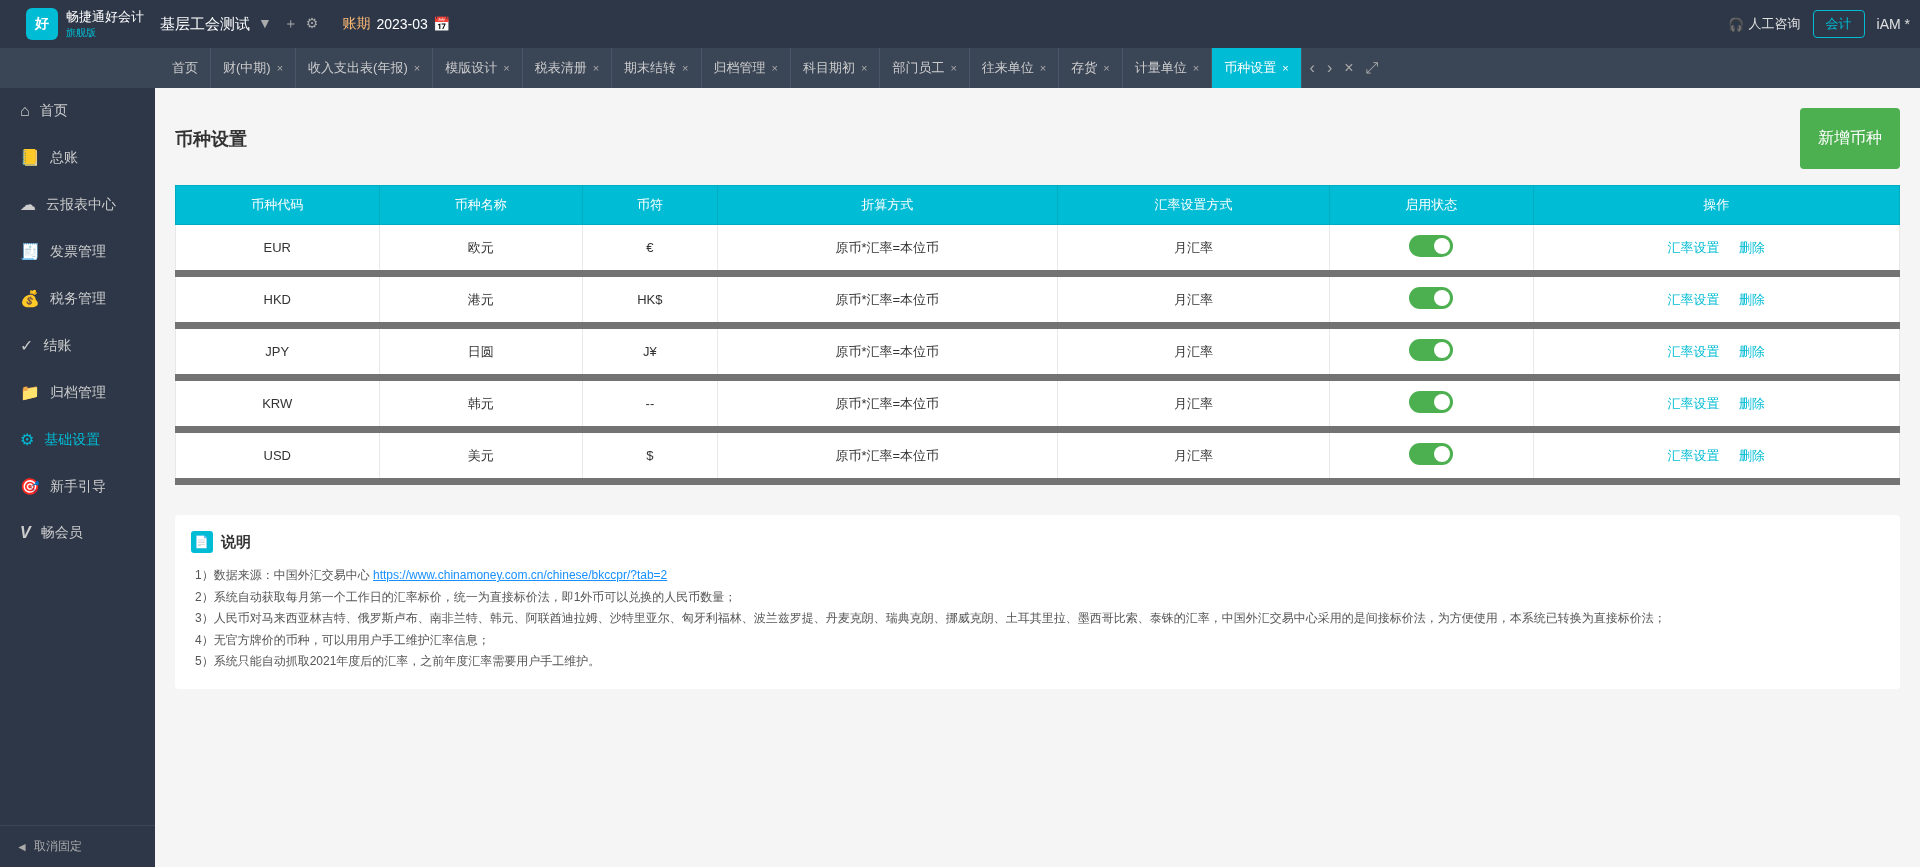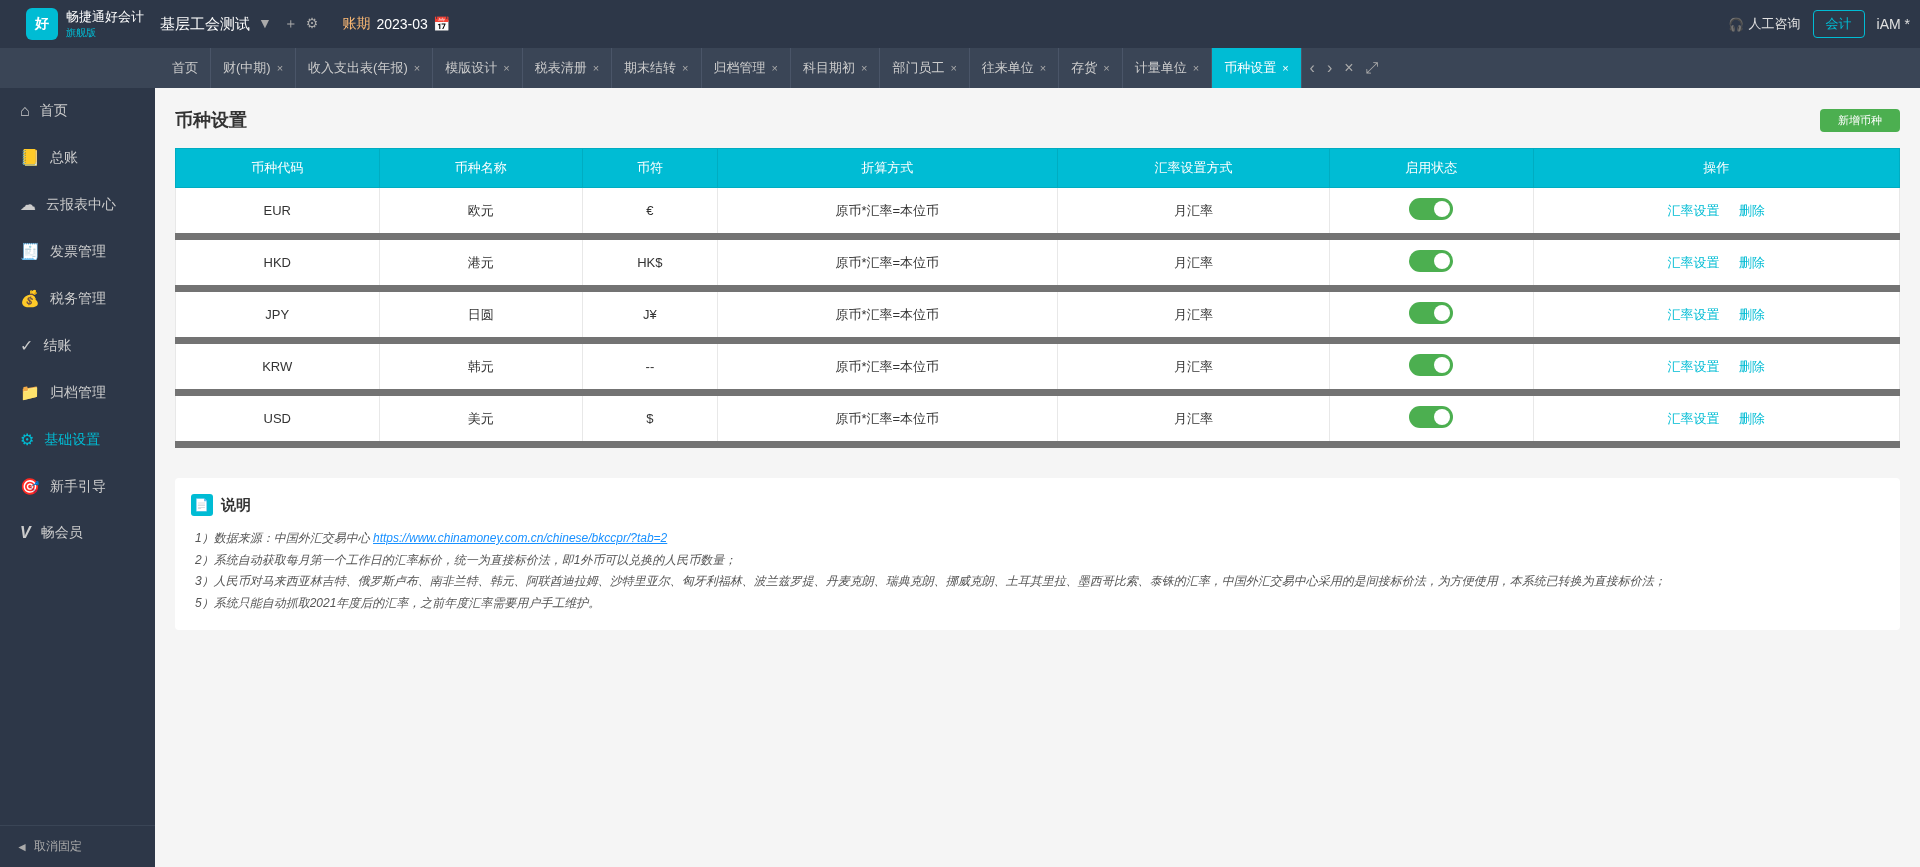--- a/index.html
+++ b/index.html
@@ -122,21 +122,21 @@
     }
     .page-header {
       display: flex; align-items: center; justify-content: space-between;
       margin-bottom: 16px;
     }
     .page-title {
       font-size: 18px; font-weight: bold; color: #333;
     }
     .new-btn {
       background: #4caf50; color: white; border: none;
-      padding: 4px 18px; border-radius: 4px; font-size: 11px; cursor: pointer;
+      padding: 20px 18px; border-radius: 4px; font-size: 16px; cursor: pointer;
     }
 
     
     .data-table {
       width: 100%;
       border-collapse: collapse;
       background: white;
     }
     .data-table thead tr {
       background: #00bcd4;
@@ -196,21 +196,21 @@
       font-size: 15px; font-weight: bold; color: #333;
       margin-bottom: 12px;
     }
     .notes-icon {
       width: 22px; height: 22px;
       background: #00bcd4;
       border-radius: 3px;
       display: flex; align-items: center; justify-content: center;
       color: white; font-size: 12px;
     }
-    .notes-list { list-style: none; font-style: italic; }
+    .notes-list { list-style: none; }
     .notes-list li {
       font-size: 12px;
       color: #555;
       line-height: 1.8;
       padding-left: 4px;
     }
     .notes-link { color: #1890ff; text-decoration: underline; cursor: pointer; }
 
     
     .content-area::-webkit-scrollbar { width: 6px; }
@@ -459,18 +459,19 @@
 
     <div class="notes-section">
       <div class="notes-title">
         <div class="notes-icon">📄</div>
         <span>说明</span>
       </div>
       <ul class="notes-list" id="notes-list">
       <li>1）数据来源：中国外汇交易中心 <a class="notes-link">https://www.chinamoney.com.cn/chinese/bkccpr/?tab=2</a></li>
           <li>2）系统自动获取每月第一个工作日的汇率标价，统一为直接标价法，即1外币可以兑换的人民币数量；</li>
           <li>3）人民币对马来西亚林吉特、俄罗斯卢布、南非兰特、韩元、阿联酋迪拉姆、沙特里亚尔、匈牙利福林、波兰兹罗提、丹麦克朗、瑞典克朗、挪威克朗、土耳其里拉、墨西哥比索、泰铢的汇率，中国外汇交易中心采用的是间接标价法，为方便使用，本系统已转换为直接标价法；</li>
+          <li>4）无官方牌价的币种，可以用用户手工维护汇率信息；</li>
           <li>5）系统只能自动抓取2021年度后的汇率，之前年度汇率需要用户手工维护。</li>
         </ul>
     </div>
   </div>
 
 </div>
 
 </body></html>

